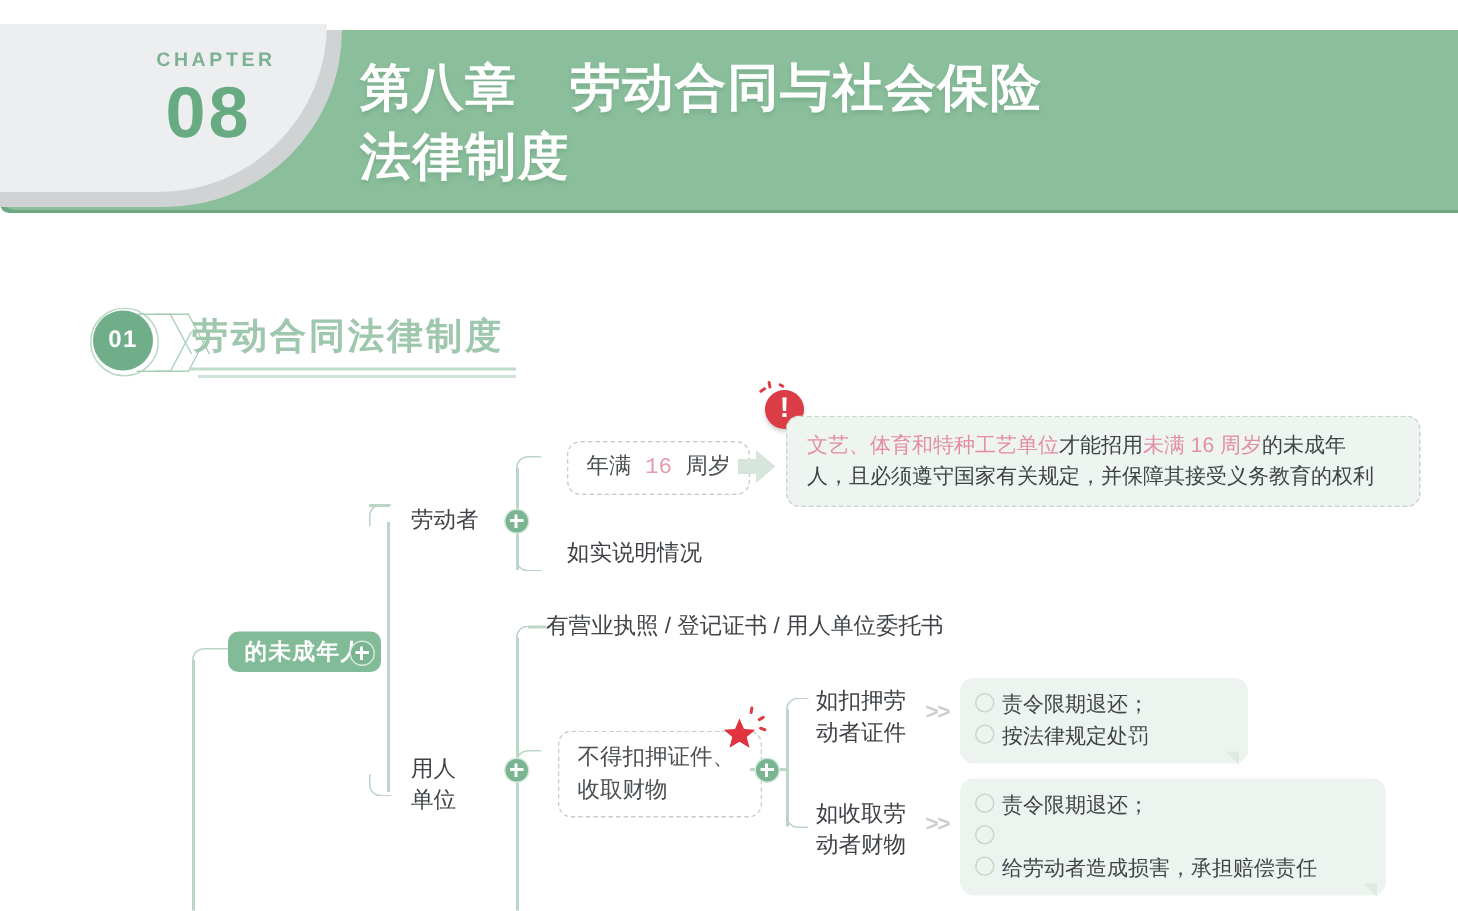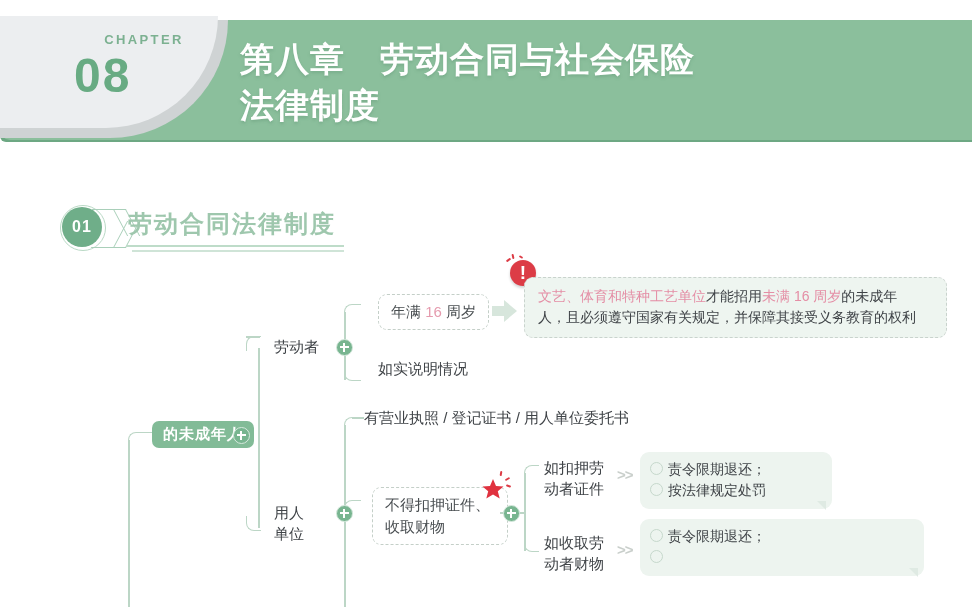--- a/index.html
+++ b/index.html
@@ -19,21 +19,21 @@
   }
   .chapter-tab{
     position:absolute;left:-30px;top:-4px;width:248px;height:112px;
     background:#eceef0;border-bottom-right-radius:116px;
   }
   .chapter-label{
     position:absolute;left:84px;top:12px;width:120px;text-align:center;
     color:#7cb191;font-size:13px;letter-spacing:2.4px;font-weight:bold;
   }
   .chapter-num{
-    position:absolute;left:74px;top:30px;width:130px;text-align:left;
+    position:absolute;left:74px;top:30px;width:130px;text-align:center;
     color:#68ab83;font-size:48px;font-weight:bold;letter-spacing:2px;line-height:52px;
   }
   .header-title{
     position:absolute;left:240px;top:16px;width:700px;
     color:#ffffff;font-size:34px;font-weight:bold;line-height:46px;
     text-align:left;letter-spacing:1px;
     text-shadow:0 2px 3px rgba(90,140,110,.35);
   }
   .header-title .t2{display:block;}
 
@@ -174,21 +174,21 @@
 <div class="corner" style="left:524px;top:465px;width:14px;height:10px;border-left-width:1.6px;border-top-width:1.6px;border-top-left-radius:8px;"></div>
 <div class="corner" style="left:524px;top:541px;width:14px;height:10px;border-left-width:1.6px;border-bottom-width:1.6px;border-bottom-left-radius:8px;"></div>
 <div class="ln lnh" style="left:500px;top:512px;width:24px;"></div>
 
 <div class="pill" style="left:152px;top:421px;">的未成年人</div>
 <div class="plus" style="left:233px;top:427px;"></div>
 
 <div class="node" style="left:274px;top:336px;">劳动者</div>
 <div class="plus" style="left:336px;top:339px;"></div>
 
-<div class="dashbox" style="left:378px;top:294px;">
+<div class="dashbox" style="left:378px;top:294px;font-family:Liberation Mono, monospace;">
   <span>年满 </span><span class="pinknum">16</span><span> 周岁</span>
 </div>
 
 <div class="arrow-right" style="left:492px;top:300px;">
   <div class="stem"></div>
     <div class="head"></div>
 </div>
 
 <div class="node" style="left:378px;top:358px;">如实说明情况</div>
 
@@ -236,14 +236,15 @@
 </div>
 
 <div class="node" style="left:544px;top:532px;">
   <span>如收取劳</span><br>
   <span>动者财物</span>
 </div>
 <div class="chevs" style="left:617px;top:541px;">&gt;&gt;</div>
 <div class="callout" style="left:640px;top:519px;width:262px;">
   <div><span class="bullet"></span><span>责令限期退还；</span></div>
   <div class="pinkword"><span class="bullet"></span></div>
+  <div><span class="bullet"></span><span>给劳动者造成损害，承担赔偿责任</span></div>
   <div class="tail"></div>
 </div>
 
 </body></html>

